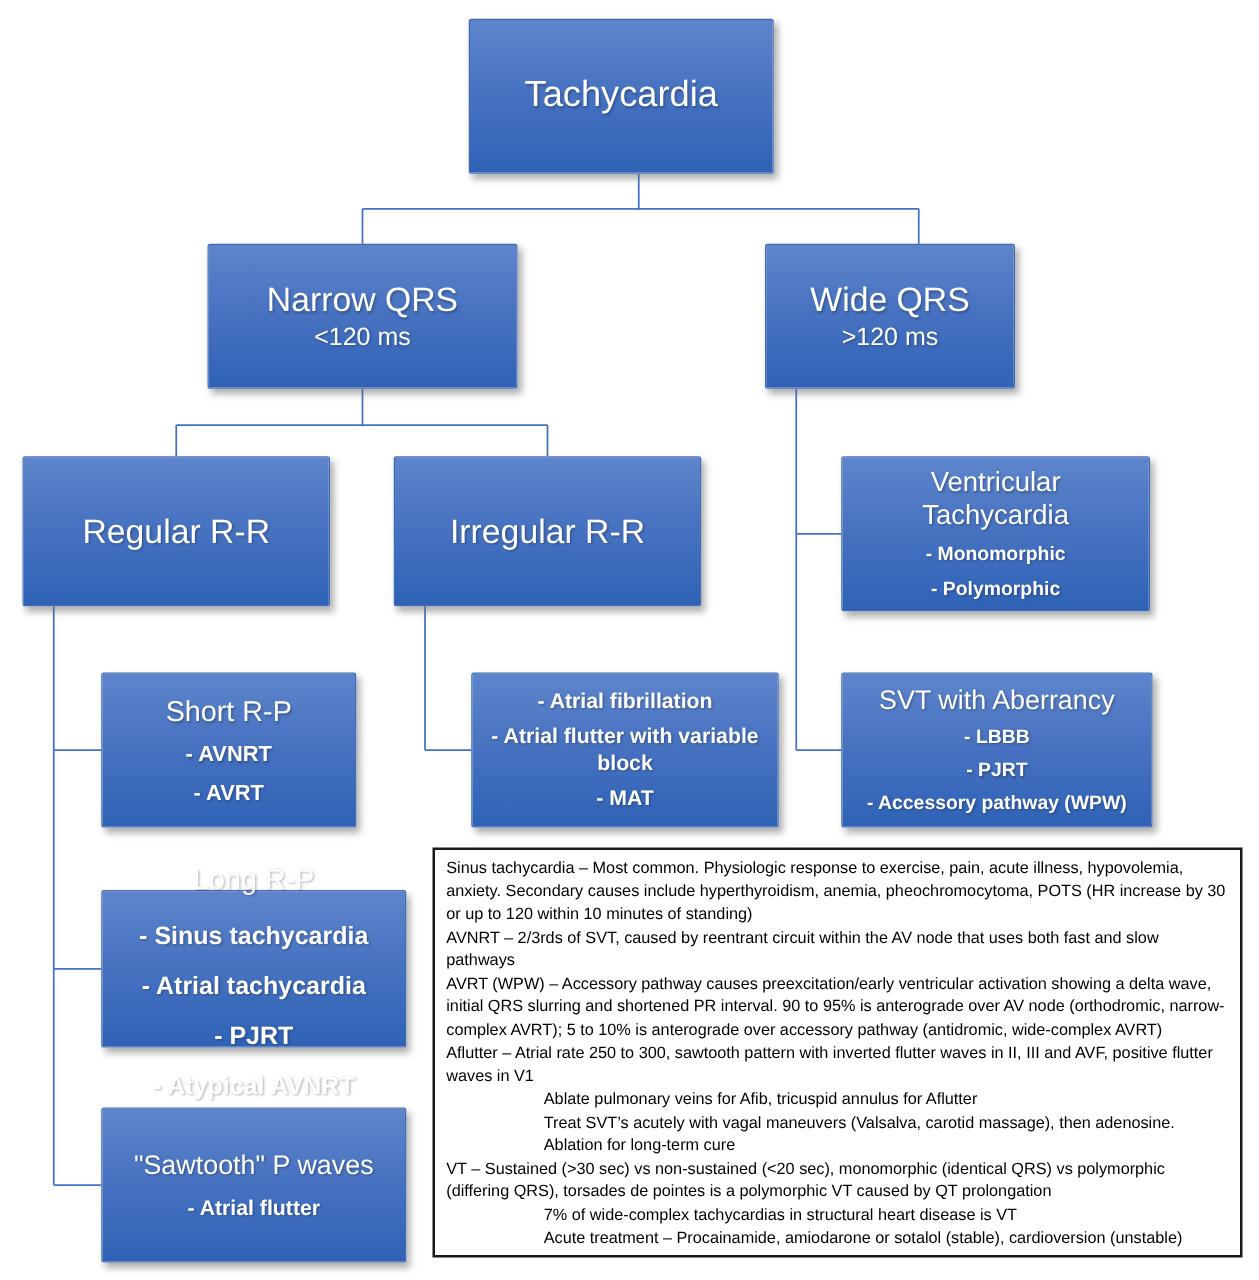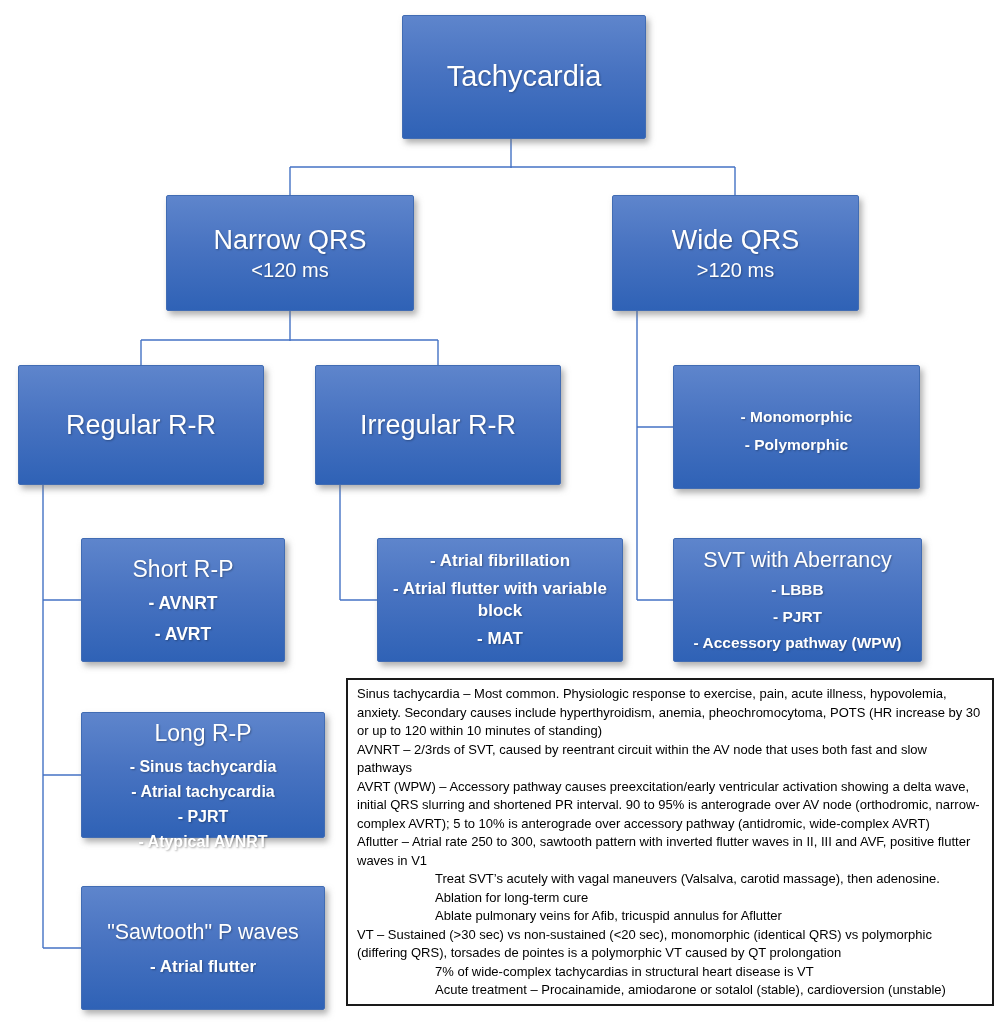--- a/index.html
+++ b/index.html
@@ -17,25 +17,25 @@
     border-radius:2px;
     box-shadow:3px 4px 6px rgba(110,110,110,0.55);
     color:var(--box-text,#ffffff);
     display:flex;flex-direction:column;align-items:center;justify-content:center;
     text-align:center;
     text-shadow:1px 1px 2px rgba(0,0,0,0.30);
   }
   .node .title{font-weight:400;line-height:1.22;}
   .node .item{font-weight:600;line-height:1.2;}
 
-  #node-tachycardia{left:402px;top:15px;width:244px;height:124px;}
+  #node-tachycardia{left:375px;top:15px;width:244px;height:124px;}
   #node-tachycardia .title{font-size:29px;}
 
   #node-narrow-qrs{left:166px;top:195px;width:248px;height:116px;}
-  #node-wide-qrs{left:612px;top:195px;width:247px;height:116px;}
+  #node-wide-qrs{left:612px;top:195px;width:200px;height:116px;}
   #node-narrow-qrs .title,#node-wide-qrs .title{font-size:27px;}
   #node-narrow-qrs .subtitle,#node-wide-qrs .subtitle{font-size:20px;font-weight:400;margin-top:2px;}
 
   #node-regular-rr{left:18px;top:365px;width:246px;height:120px;}
   #node-irregular-rr{left:315px;top:365px;width:246px;height:120px;}
   #node-regular-rr .title,#node-irregular-rr .title{font-size:27px;}
 
   #node-ventricular-tachycardia{left:673px;top:365px;width:247px;height:124px;padding:4px 10px;}
   #node-ventricular-tachycardia .title{font-size:22px;}
   #node-ventricular-tachycardia .item{font-size:15.5px;margin-top:9px;}
@@ -46,21 +46,21 @@
 
   #node-irregular-causes{left:377px;top:538px;width:246px;height:124px;padding:4px 12px;}
   #node-irregular-causes .item{font-size:17px;line-height:1.3;margin:3px 0;}
 
   #node-svt-aberrancy{left:673px;top:538px;width:249px;height:124px;padding:4px 0;}
   #node-svt-aberrancy .title{font-size:21.5px;}
   #node-svt-aberrancy .item{font-size:15.5px;margin-top:8px;}
 
   #node-long-rp{left:81px;top:712px;width:244px;height:126px;padding:2px 8px;}
   #node-long-rp .title{font-size:23px;margin-bottom:4px;margin-top:20px;}
-  #node-long-rp .item{font-size:16px;margin-top:6px;}
+  #node-long-rp .item{font-size:20px;margin-top:16px;}
 
   #node-sawtooth{left:81px;top:886px;width:244px;height:124px;}
   #node-sawtooth .title{font-size:21.5px;}
   #node-sawtooth .item{font-size:17px;margin-top:12px;}
 
   #notes-panel{
     position:absolute;left:346px;top:678px;width:648px;height:328px;
     box-sizing:border-box;border:2px solid var(--notes-border,#1a1a1a);
     background:#ffffff;color:#000;
     padding:5px 9px;font-size:13px;line-height:18.5px;
@@ -109,20 +109,21 @@
 
   <div class="node" id="node-regular-rr">
     <div class="title">Regular R-R</div>
   </div>
 
   <div class="node" id="node-irregular-rr">
     <div class="title">Irregular R-R</div>
   </div>
 
   <div class="node" id="node-ventricular-tachycardia">
+    <div class="title">Ventricular Tachycardia</div>
     <div class="item">- Monomorphic</div>
     <div class="item">- Polymorphic</div>
   </div>
 
   <div class="node" id="node-short-rp">
     <div class="title">Short R-P</div>
     <div class="item">- AVNRT</div>
     <div class="item">- AVRT</div>
   </div>
 
@@ -150,20 +151,20 @@
   <div class="node" id="node-sawtooth">
     <div class="title">"Sawtooth" P waves</div>
     <div class="item">- Atrial flutter</div>
   </div>
 
   <div id="notes-panel">
     <p>Sinus tachycardia – Most common. Physiologic response to exercise, pain, acute illness, hypovolemia, anxiety. Secondary causes include hyperthyroidism, anemia, pheochromocytoma, POTS (HR increase by 30 or up to 120 within 10 minutes of standing)</p>
     <p>AVNRT – 2/3rds of SVT, caused by reentrant circuit within the AV node that uses both fast and slow pathways</p>
     <p>AVRT (WPW) – Accessory pathway causes preexcitation/early ventricular activation showing a delta wave, initial QRS slurring and shortened PR interval. 90 to 95% is anterograde over AV node (orthodromic, narrow-complex AVRT); 5 to 10% is anterograde over accessory pathway (antidromic, wide-complex AVRT)</p>
     <p>Aflutter – Atrial rate 250 to 300, sawtooth pattern with inverted flutter waves in II, III and AVF, positive flutter waves in V1</p>
+    <p class="indent">Ablate pulmonary veins for Afib, tricuspid annulus for Aflutter</p>
     <p class="indent">Treat SVT’s acutely with vagal maneuvers (Valsalva, carotid massage), then adenosine. Ablation for long-term cure</p>
-    <p class="indent">Ablate pulmonary veins for Afib, tricuspid annulus for Aflutter</p>
     <p>VT – Sustained (&gt;30 sec) vs non-sustained (&lt;20 sec), monomorphic (identical QRS) vs polymorphic (differing QRS), torsades de pointes is a polymorphic VT caused by QT prolongation</p>
     <p class="indent">7% of wide-complex tachycardias in structural heart disease is VT</p>
     <p class="indent">Acute treatment – Procainamide, amiodarone or sotalol (stable), cardioversion (unstable)</p>
   </div>
 
 </div>
 
 </body></html>

